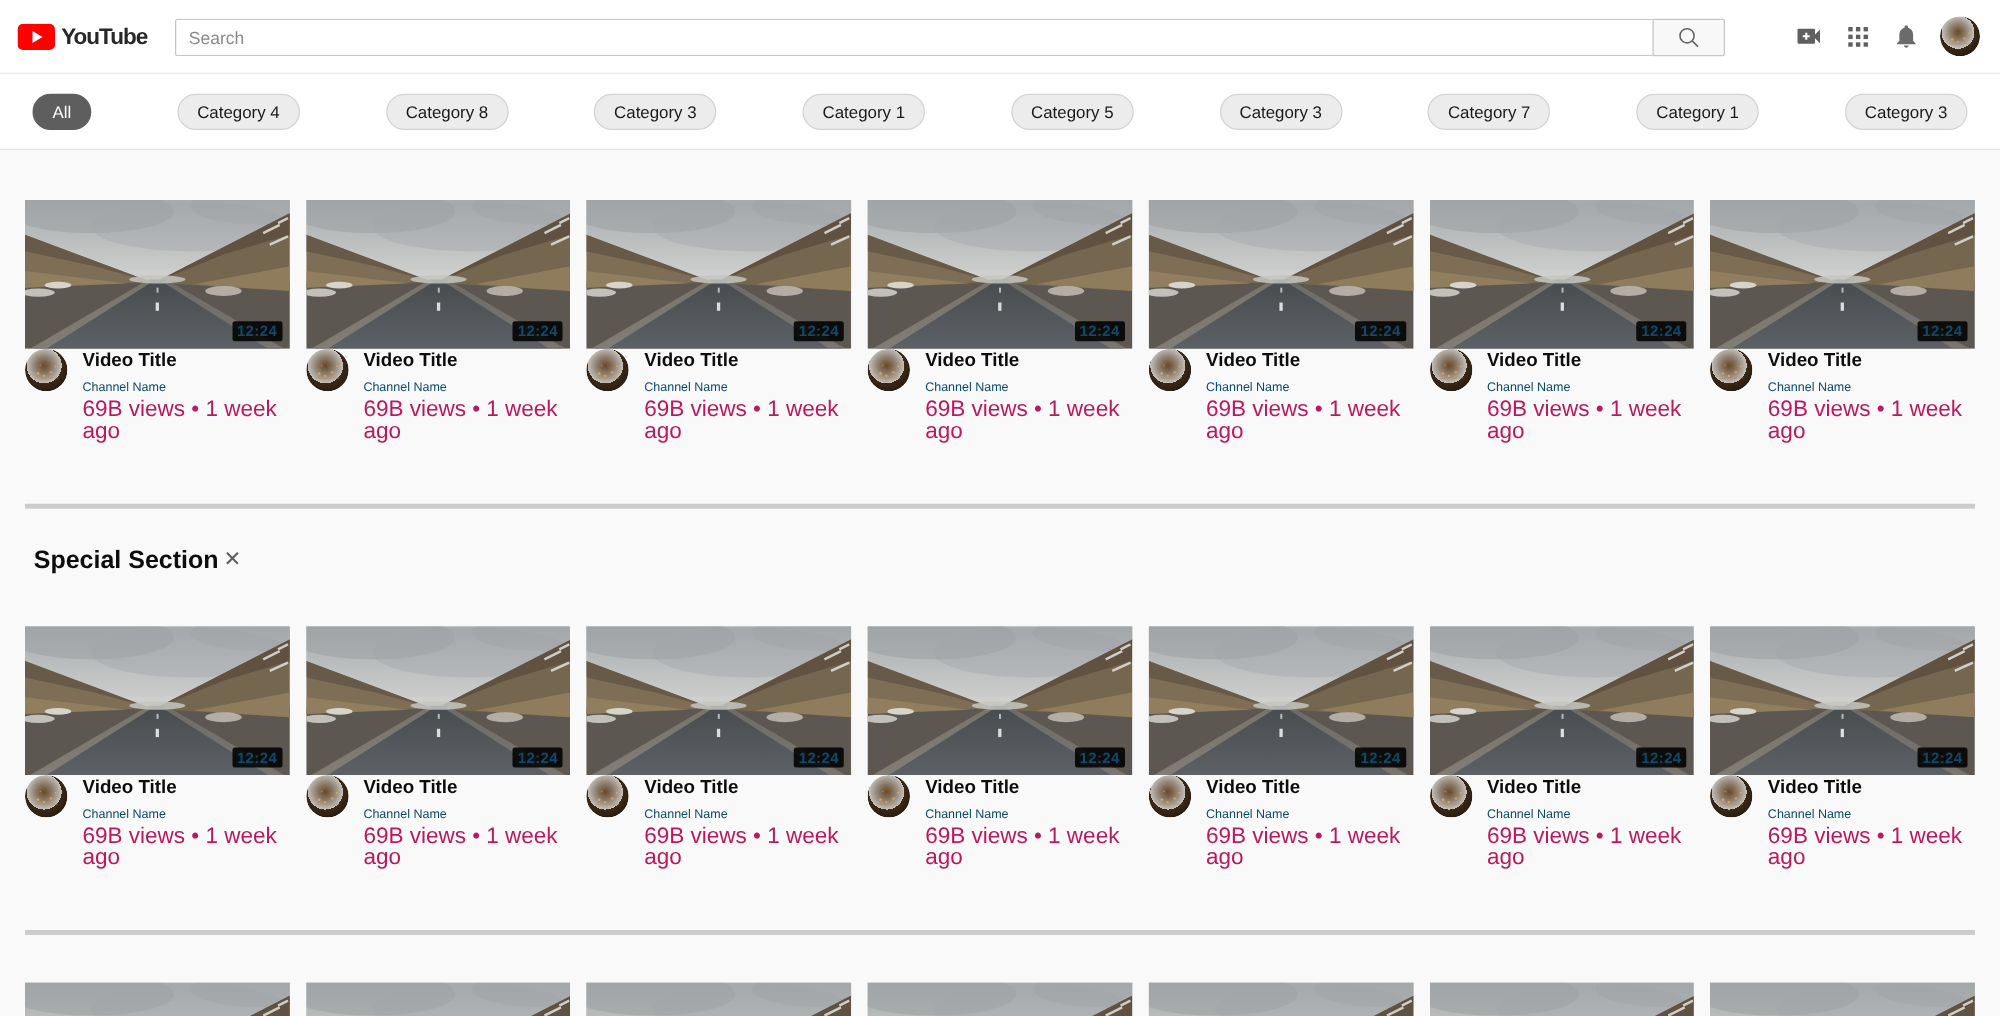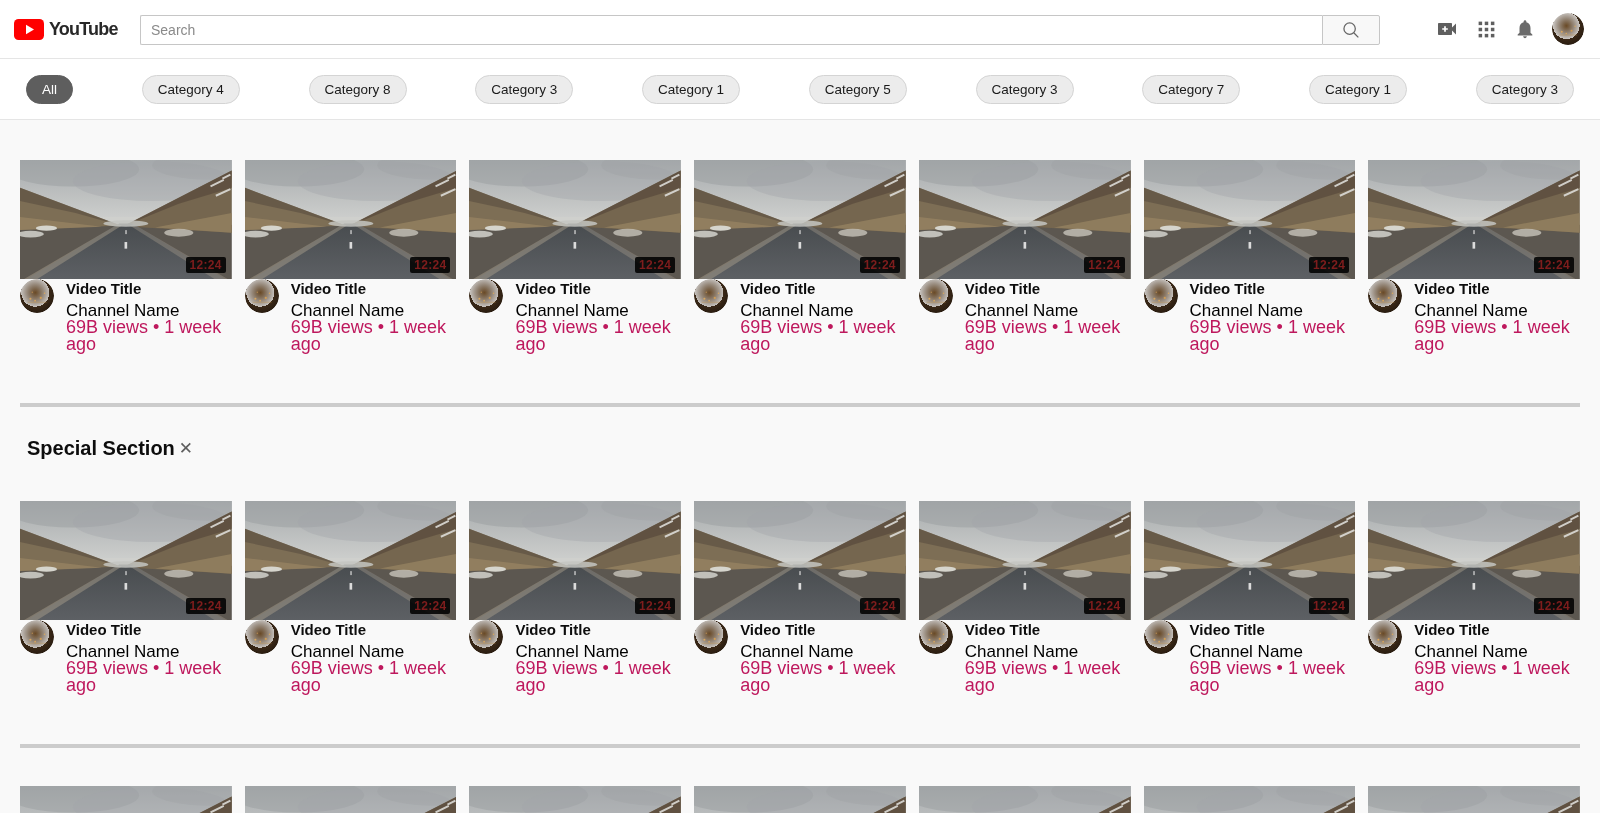--- a/index.html
+++ b/index.html
@@ -39,28 +39,28 @@
   .section-header { display:flex; align-items:center; justify-content:flex-start;
     margin:28px 27px 0 27px; }
   .section-title { font-size:20px; font-weight:700; color:#0d0d0d; line-height:26px; }
   .section-close { width:22px; height:22px; display:flex; align-items:center; justify-content:center;
     font-size:17px; color:#5f5f5f; cursor:pointer; }
 
   
   .card { display:block; }
   .thumb { position:relative; width:100%; aspect-ratio:16/9; overflow:hidden; cursor:pointer; background:#c9cbcc; }
   .thumb svg { position:absolute; inset:0; width:100%; height:100%; display:block; }
-  .duration { position:absolute; right:6px; bottom:6px; background:rgba(0,0,0,0.87); color:#7f1d1d;
+  .duration { position:absolute; right:6px; bottom:6px; background:rgba(0,0,0,0.87); color:#0c4a6e;
     font-size:12px; font-weight:700; padding:1px 4px; border-radius:2px; letter-spacing:0.3px; }
   .details { display:flex; gap:12px; }
   .cavatar { flex:0 0 34px; width:34px; height:34px; border-radius:50%; overflow:hidden; cursor:pointer; }
   .cavatar svg { display:block; width:100%; height:100%; }
   .meta-col { min-width:0; }
   .vtitle { font-size:15px; font-weight:700; color:#0d0d0d; line-height:20px; margin-bottom:3px; cursor:pointer; }
-  .vchannel { font-size:17px; color:#000000; line-height:17px; cursor:pointer; }
+  .vchannel { font-size:10px; color:#0c4a6e; line-height:17px; cursor:pointer; }
   .vstats { font-size:18px; color:#be185d; line-height:17px; }
 </style>
 </head>
 <body>
 
 <svg width="0" height="0" style="position:absolute" aria-hidden="true">
   <defs>
     <linearGradient id="g-sky" x1="0" y1="0" x2="0" y2="1">
       <stop offset="0" stop-color="#a7abad"></stop>
         <stop offset="0.65" stop-color="#c6c8c7"></stop>

